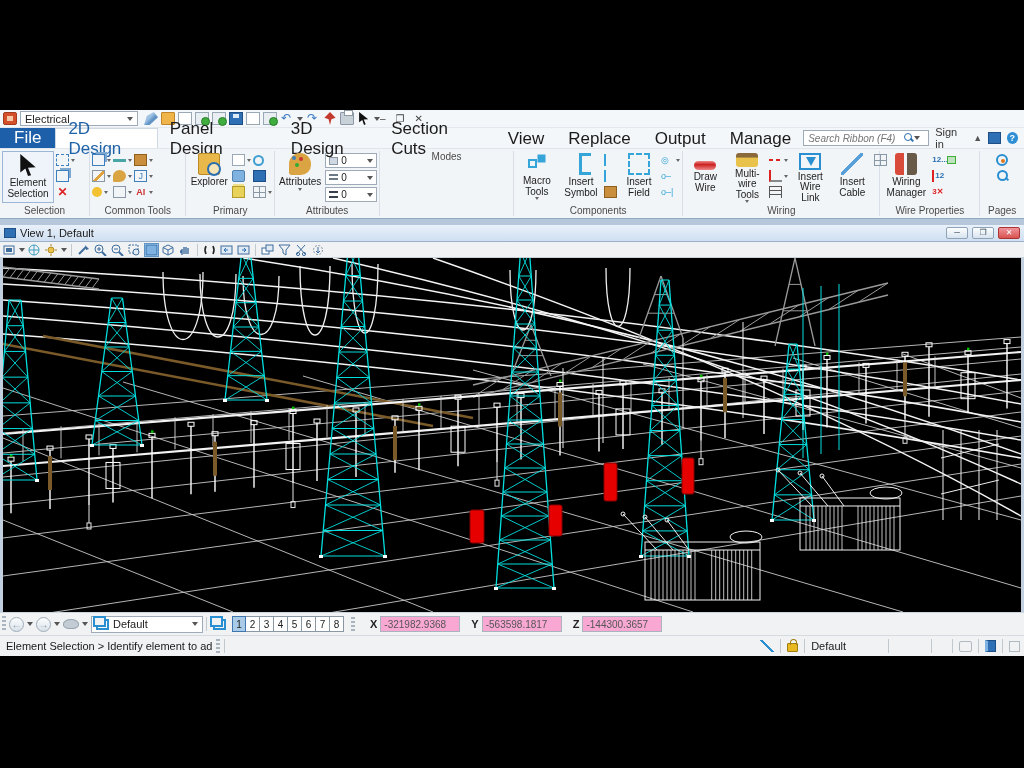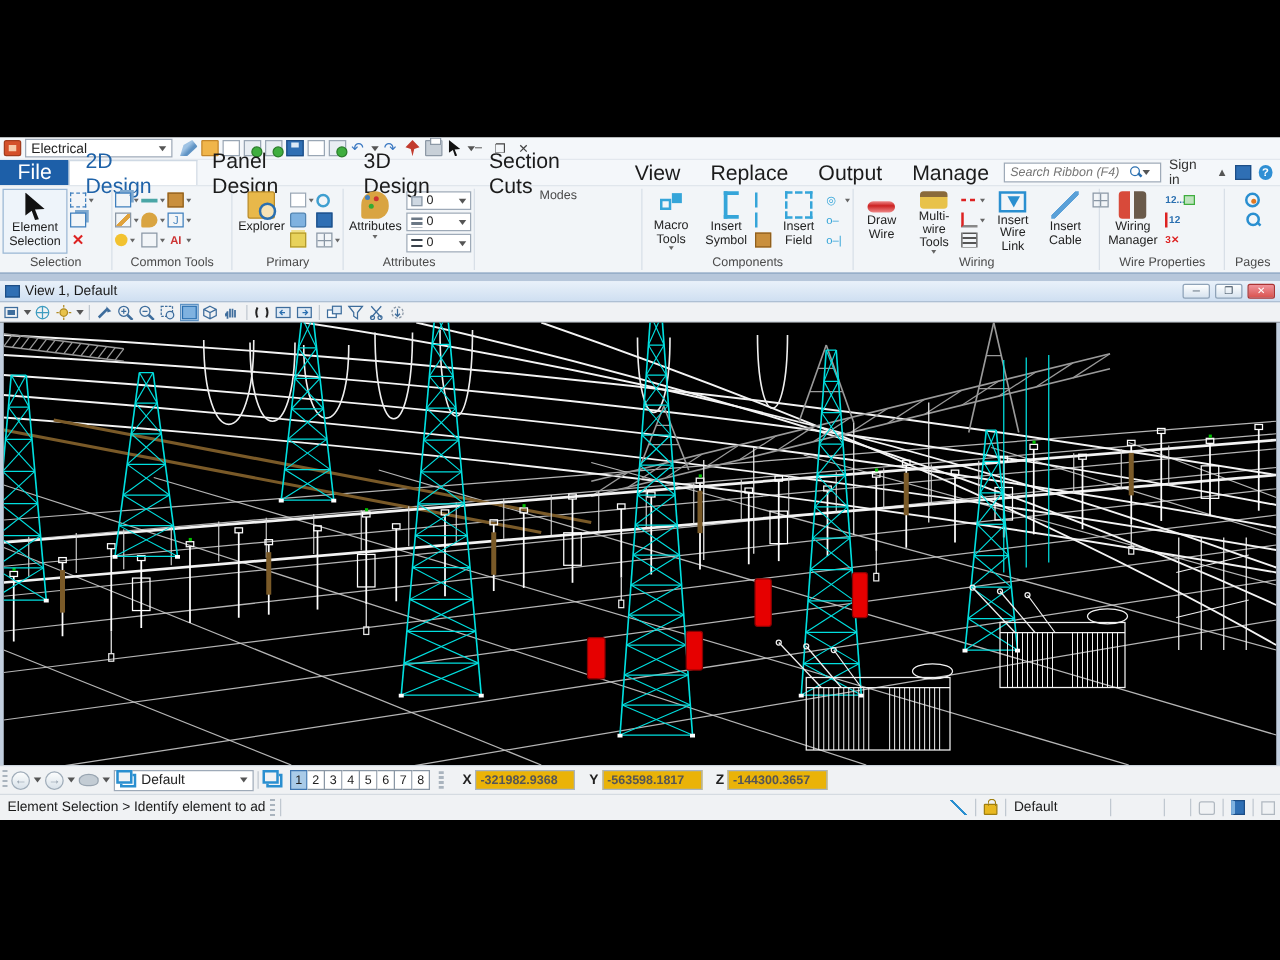--- a/index.html
+++ b/index.html
@@ -138,21 +138,21 @@
   .navcirc { width:15px; height:15px; border-radius:50%; background:linear-gradient(#fcfdfd,#d9e2ea); border:1px solid #9facb9; color:#8a97a5; font-size:10px; line-height:13px; text-align:center; }
   .homeblob { width:16px; height:10px; background:#c3ccd4; border-radius:50% 50% 40% 40%; border:1px solid #98a4b0; }
   .vgcombo { width:112px; height:17px; background:#fff; border:1px solid #9eaab8; display:flex; align-items:center; gap:4px; padding:0 4px; font-size:11px; }
   .winstack { width:13px; height:11px; border:2px solid #2a8fd0; position:relative; }
   .winstack::before { content:""; position:absolute; left:-5px; top:-5px; width:9px; height:7px; border:2px solid #2a8fd0; background:#f0f2f4; }
   .vnums { display:flex; }
   .vnum { width:14px; height:16px; border:1px solid #8a97a5; border-left:none; background:#fff; text-align:center; line-height:15px; font-size:10px; color:#222; }
   .vnum:first-child { border-left:1px solid #8a97a5; }
   .vnum.active { background:#a9cbe8; border-color:#3f76b0; }
   .coordlbl { font-weight:bold; font-size:11px; margin-left:8px; }
-  .coordfld { width:80px; height:16px; background:#eab308; border:1px solid #aab4be; font-size:10px; color:#555; padding:1px 3px; font-family:"Liberation Sans",sans-serif;font-weight:bold; }
+  .coordfld { width:80px; height:16px; background:#f9a8d4; border:1px solid #aab4be; font-size:10px; color:#555; padding:1px 3px; font-family:"Liberation Sans",sans-serif; }
 
   
   .statusbar { height:21px; background:#f0f2f4; border-top:1px solid #d5dbe1; display:flex; align-items:center; font-size:11px; color:#1a1a1a; }
   .stmsg { padding:0 6px; width:212px; white-space:nowrap; overflow:hidden; }
   .stsep { width:1px; height:14px; background:#c0c8d0; }
   .stdots { width:4px; height:14px; background:repeating-linear-gradient(#aab4be 0 2px,transparent 2px 4px); margin:0 4px; }
   .stmcm { padding:0 6px; width:330px; }
   .stright { margin-left:auto; display:flex; align-items:center; gap:6px; padding-right:4px; }
   .ic-snap { width:14px; height:12px; background:linear-gradient(45deg,transparent 46%,#2a8fd0 46% 54%,transparent 54%); }
   .ic-lock { width:11px; height:9px; background:#e8b820; border:1px solid #a07f10; border-radius:1px; position:relative; margin-top:3px; }

